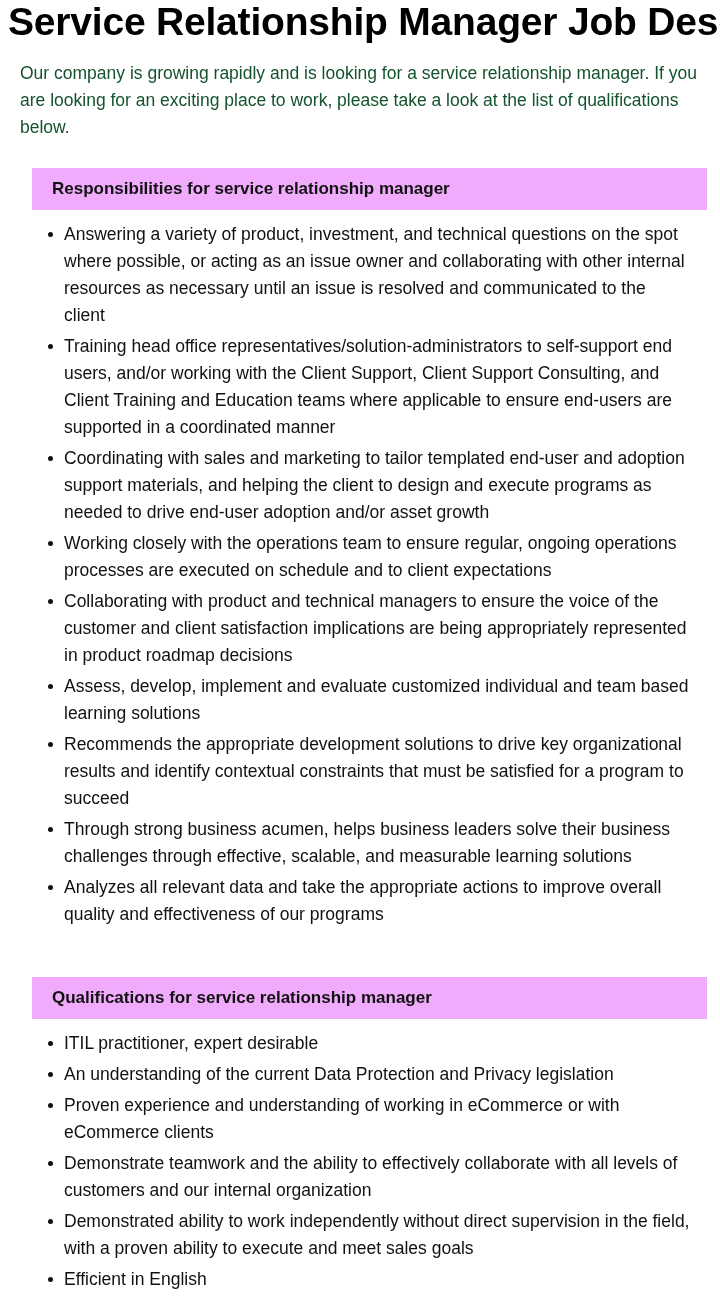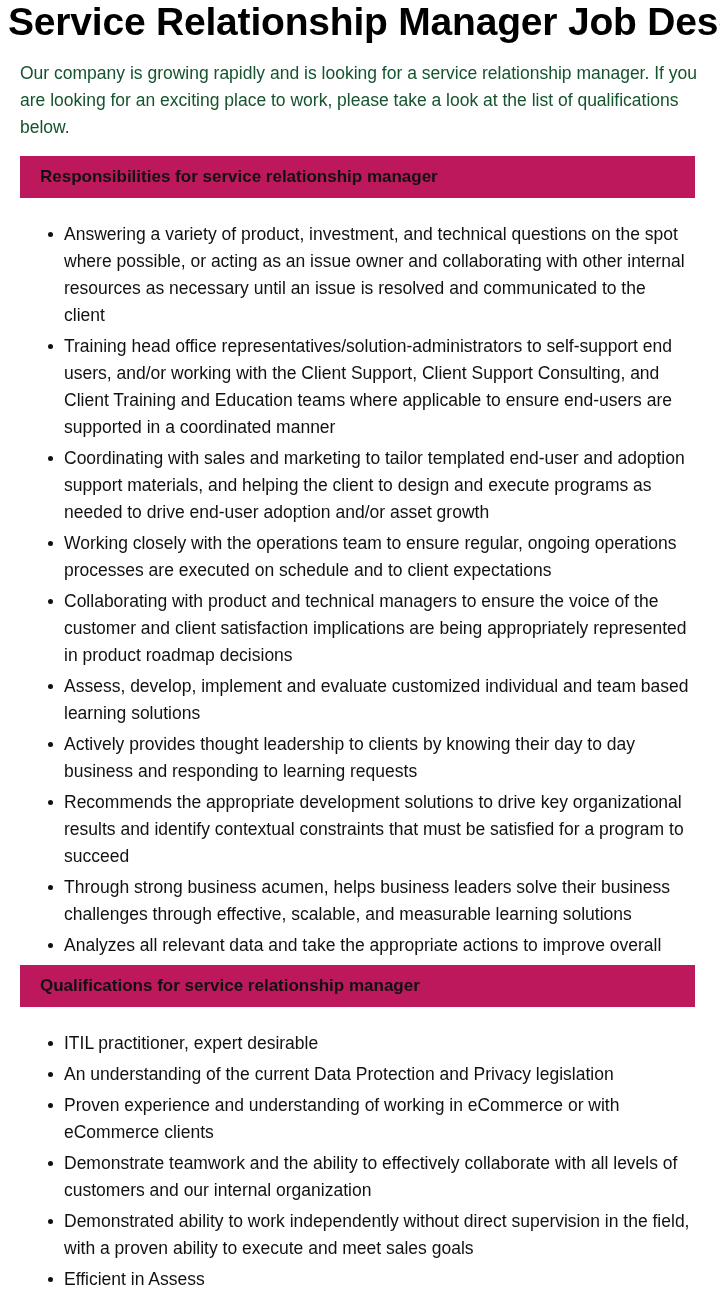--- a/index.html
+++ b/index.html
@@ -40,28 +40,28 @@
       margin: 0;
       font-size: 17.5px;
       line-height: 27px;
       color: #14532d;
     }
     .section-header {
       position: absolute;
       left: 20px;
       width: 675px;
       height: 42px;
-      background: #be185d;
+      background: #f0abfc;
       box-sizing: border-box;
       padding: 0 0 0 20px;
       font-size: 17px;
       line-height: 42px;
       font-weight: bold;
       color: #111111;
-      margin: 0;
+      margin: 12px;
     }
     .section-header.resp { top: 156px; }
     .section-header.qual { top: 965px; }
     ul.items {
       position: absolute;
       left: 20px;
       width: 675px;
       margin: 0;
       padding: 0 0 0 40px;
       box-sizing: border-box;
@@ -97,29 +97,28 @@
 
   <h2 class="section-header resp">Responsibilities for service relationship manager</h2>
 
   <ul class="items resp">
     <li><span class="bullet"></span><span>Answering a variety of product, investment, and technical questions on the spot where possible, or acting as an issue owner and collaborating with other internal resources as necessary until an issue is resolved and communicated to the client</span></li>
     <li><span class="bullet"></span><span>Training head office representatives/solution-administrators to self-support end users, and/or working with the Client Support, Client Support Consulting, and Client Training and Education teams where applicable to ensure end-users are supported in a coordinated manner</span></li>
     <li><span class="bullet"></span><span>Coordinating with sales and marketing to tailor templated end-user and adoption support materials, and helping the client to design and execute programs as needed to drive end-user adoption and/or asset growth</span></li>
     <li><span class="bullet"></span><span>Working closely with the operations team to ensure regular, ongoing operations processes are executed on schedule and to client expectations</span></li>
     <li><span class="bullet"></span><span>Collaborating with product and technical managers to ensure the voice of the customer and client satisfaction implications are being appropriately represented in product roadmap decisions</span></li>
     <li><span class="bullet"></span><span>Assess, develop, implement and evaluate customized individual and team based learning solutions</span></li>
-    <li><span class="bullet"></span><span>Actively provides thought leadership to clients by knowing their day to day business and responding to learning requests</span></li>
     <li><span class="bullet"></span><span>Recommends the appropriate development solutions to drive key organizational results and identify contextual constraints that must be satisfied for a program to succeed</span></li>
     <li><span class="bullet"></span><span>Through strong business acumen, helps business leaders solve their business challenges through effective, scalable, and measurable learning solutions</span></li>
     <li><span class="bullet"></span><span>Analyzes all relevant data and take the appropriate actions to improve overall quality and effectiveness of our programs</span></li>
   </ul>
 
   <h2 class="section-header qual">Qualifications for service relationship manager</h2>
 
   <ul class="items qual">
     <li><span class="bullet"></span><span>ITIL practitioner, expert desirable</span></li>
     <li><span class="bullet"></span><span>An understanding of the current Data Protection and Privacy legislation</span></li>
     <li><span class="bullet"></span><span>Proven experience and understanding of working in eCommerce or with eCommerce clients</span></li>
     <li><span class="bullet"></span><span>Demonstrate teamwork and the ability to effectively collaborate with all levels of customers and our internal organization</span></li>
     <li><span class="bullet"></span><span>Demonstrated ability to work independently without direct supervision in the field, with a proven ability to execute and meet sales goals</span></li>
-    <li><span class="bullet"></span><span>Efficient in Assess</span></li>
+    <li><span class="bullet"></span><span>Efficient in English</span></li>
   </ul>
 </div>
 
 </body></html>

